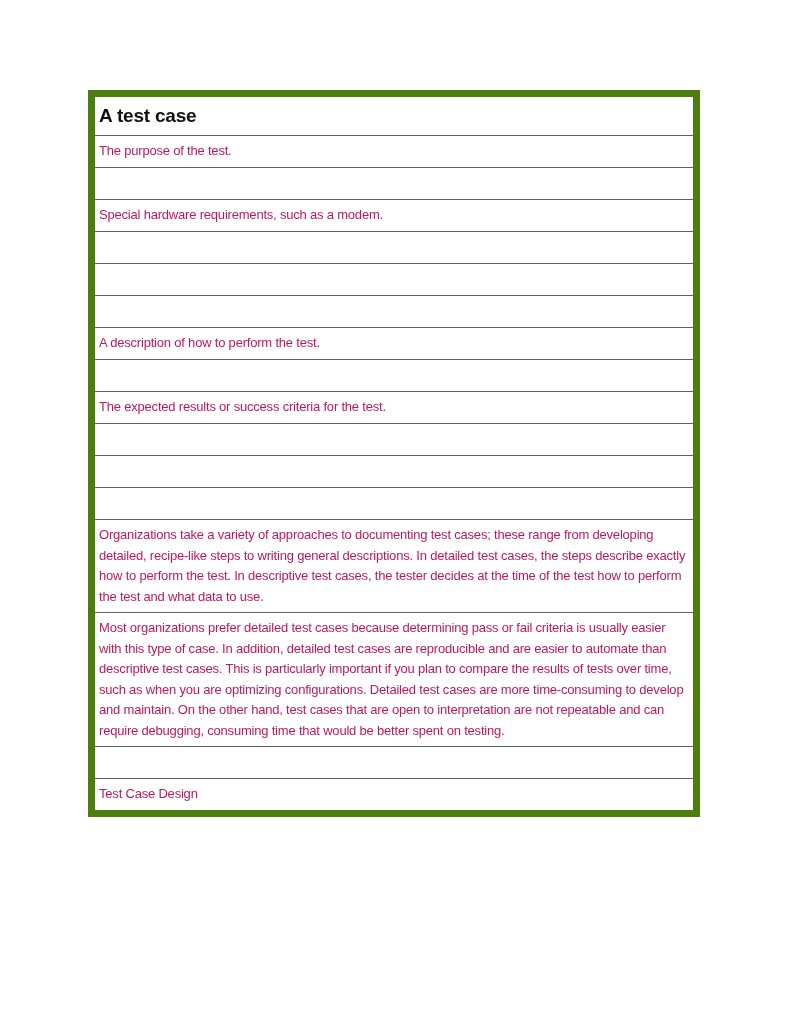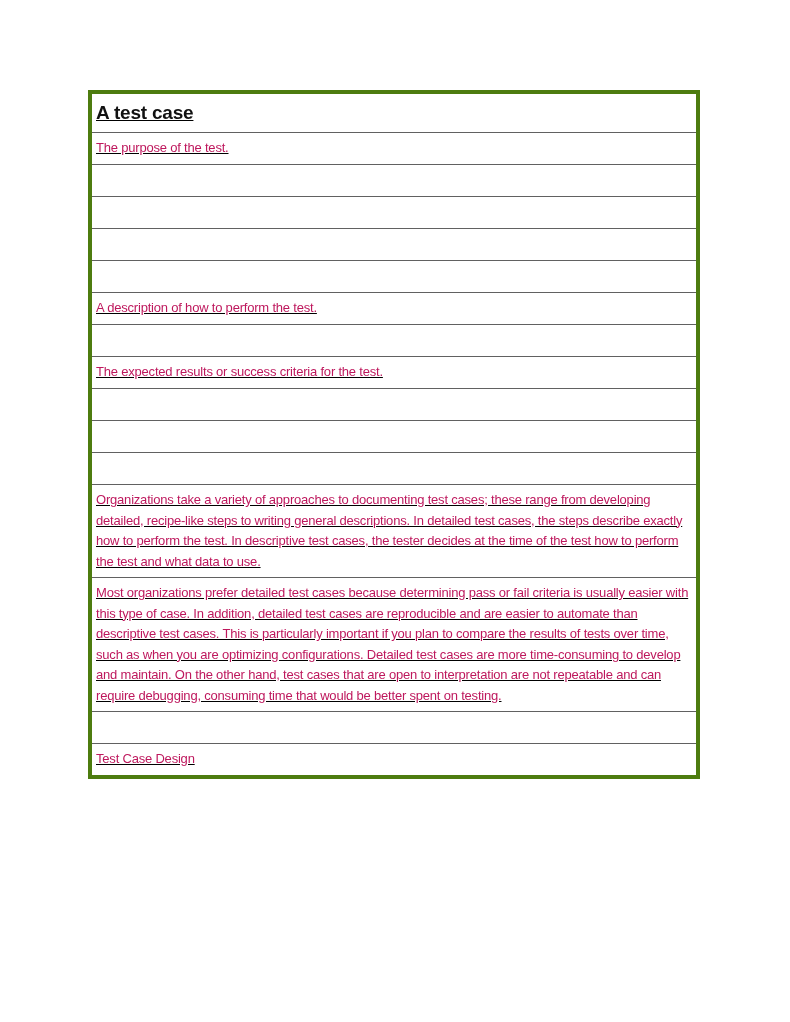--- a/index.html
+++ b/index.html
@@ -18,23 +18,22 @@
     position: absolute;
     inset: 0;
     background: #ffffff;
   }
   .doc-table {
     position: absolute;
     left: 88px;
     top: 90px;
     width: 612px;
     box-sizing: border-box;
-    border: 4px solid #4d7c0f;
+    border: 7px solid #4d7c0f;
     background: #ffffff;
-    text-decoration: underline;
   }
   .header-row {
     box-sizing: border-box;
     padding: 6px 5px 7px 4px;
     font-size: 19px;
     line-height: 25px;
     font-weight: 700;
     letter-spacing: -0.2px;
     color: #111111;
     min-height: 38px;
@@ -56,20 +55,21 @@
 </style>
 </head>
 <body>
 
 <div class="doc-page">
   <div class="doc-table">
     <div class="header-row">A test case</div>
     <div id="rows-container">
         <div class="row">The purpose of the test.</div>
         <div class="row empty"></div>
+        <div class="row">Special hardware requirements, such as a modem.</div>
         <div class="row empty"></div>
         <div class="row empty"></div>
         <div class="row empty"></div>
         <div class="row">A description of how to perform the test.</div>
         <div class="row empty"></div>
         <div class="row">The expected results or success criteria for the test.</div>
         <div class="row empty"></div>
         <div class="row empty"></div>
         <div class="row empty"></div>
         <div class="row">Organizations take a variety of approaches to documenting test cases; these range from developing detailed, recipe-like steps to writing general descriptions. In detailed test cases, the steps describe exactly how to perform the test. In descriptive test cases, the tester decides at the time of the test how to perform the test and what data to use.</div>

